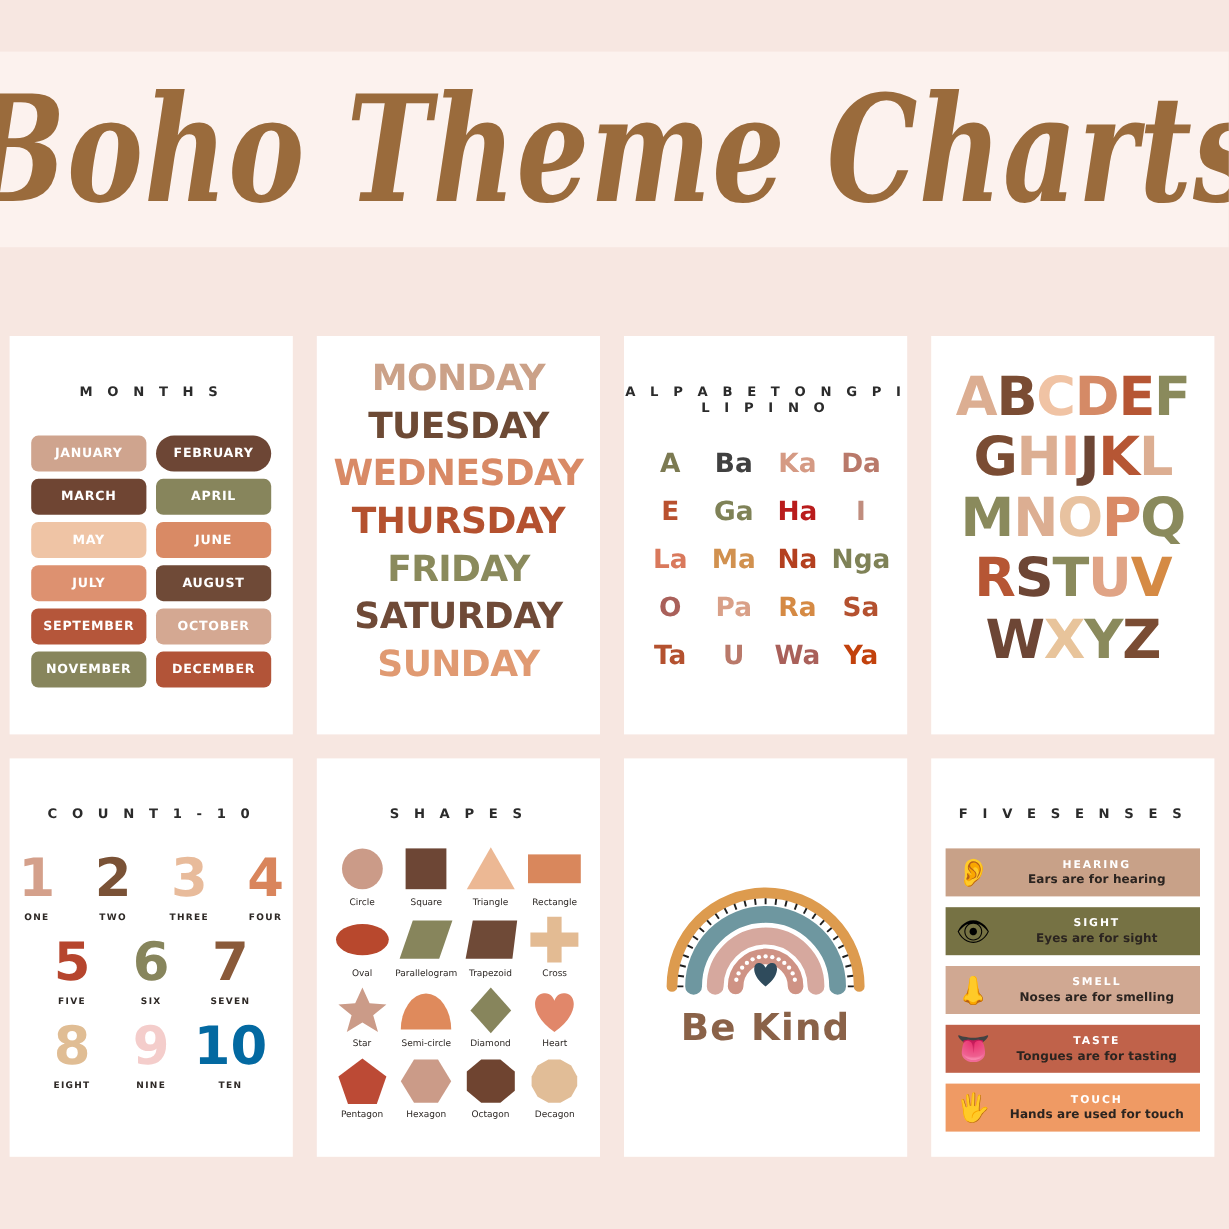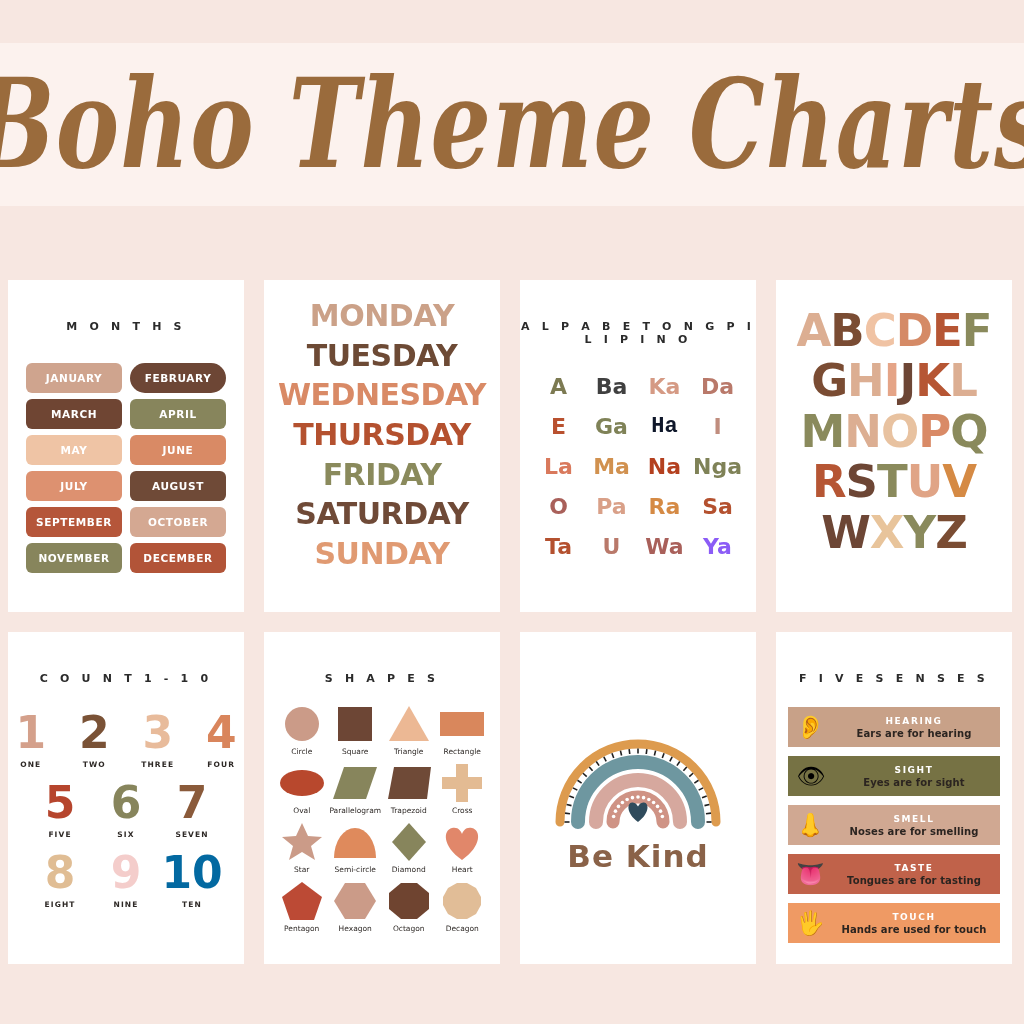--- a/index.html
+++ b/index.html
@@ -272,34 +272,34 @@
 
     <div class="card">
       <div class="card-title">A L P A B E T O N G   P I L I P I N O</div>
       <div class="pil-grid" id="pil-grid">
           <div class="pil-cell" style="color: rgb(124, 122, 82);">A</div>
           <div class="pil-cell" style="color: #404040;">Ba</div>
           <div class="pil-cell" style="color: rgb(213, 154, 132);">Ka</div>
           <div class="pil-cell" style="color: rgb(185, 121, 106);">Da</div>
           <div class="pil-cell" style="color: rgb(185, 81, 47);">E</div>
           <div class="pil-cell" style="color: rgb(127, 130, 87);">Ga</div>
-          <div class="pil-cell" style="color: #0f172a; font-family: Liberation Mono, monospace;">Ha</div>
+          <div class="pil-cell" style="color: #b91c1c;">Ha</div>
           <div class="pil-cell" style="color: rgb(192, 141, 126);">I</div>
           <div class="pil-cell" style="color: rgb(217, 121, 92);">La</div>
           <div class="pil-cell" style="color: rgb(209, 145, 79);">Ma</div>
           <div class="pil-cell" style="color: rgb(180, 64, 31);">Na</div>
           <div class="pil-cell" style="color: rgb(127, 130, 87);">Nga</div>
           <div class="pil-cell" style="color: rgb(169, 96, 90);">O</div>
           <div class="pil-cell" style="color: rgb(217, 160, 136);">Pa</div>
           <div class="pil-cell" style="color: rgb(213, 138, 68);">Ra</div>
           <div class="pil-cell" style="color: rgb(180, 81, 47);">Sa</div>
           <div class="pil-cell" style="color: rgb(180, 81, 47);">Ta</div>
           <div class="pil-cell" style="color: rgb(185, 121, 106);">U</div>
           <div class="pil-cell" style="color: rgb(169, 96, 90);">Wa</div>
-          <div class="pil-cell" style="color: #8b5cf6;">Ya</div>
+          <div class="pil-cell" style="color: #c2410c;">Ya</div>
         </div>
     </div>
 
     <div class="card">
       <div class="abc" id="abc-list">
           <div class="abc-row">
             <span class="abc-letter" style="color: rgb(220, 174, 146);">A</span>
             <span class="abc-letter" style="color: rgb(122, 76, 51);">B</span>
             <span class="abc-letter" style="color: rgb(240, 195, 164);">C</span>
             <span class="abc-letter" style="color: rgb(213, 138, 102);">D</span>

